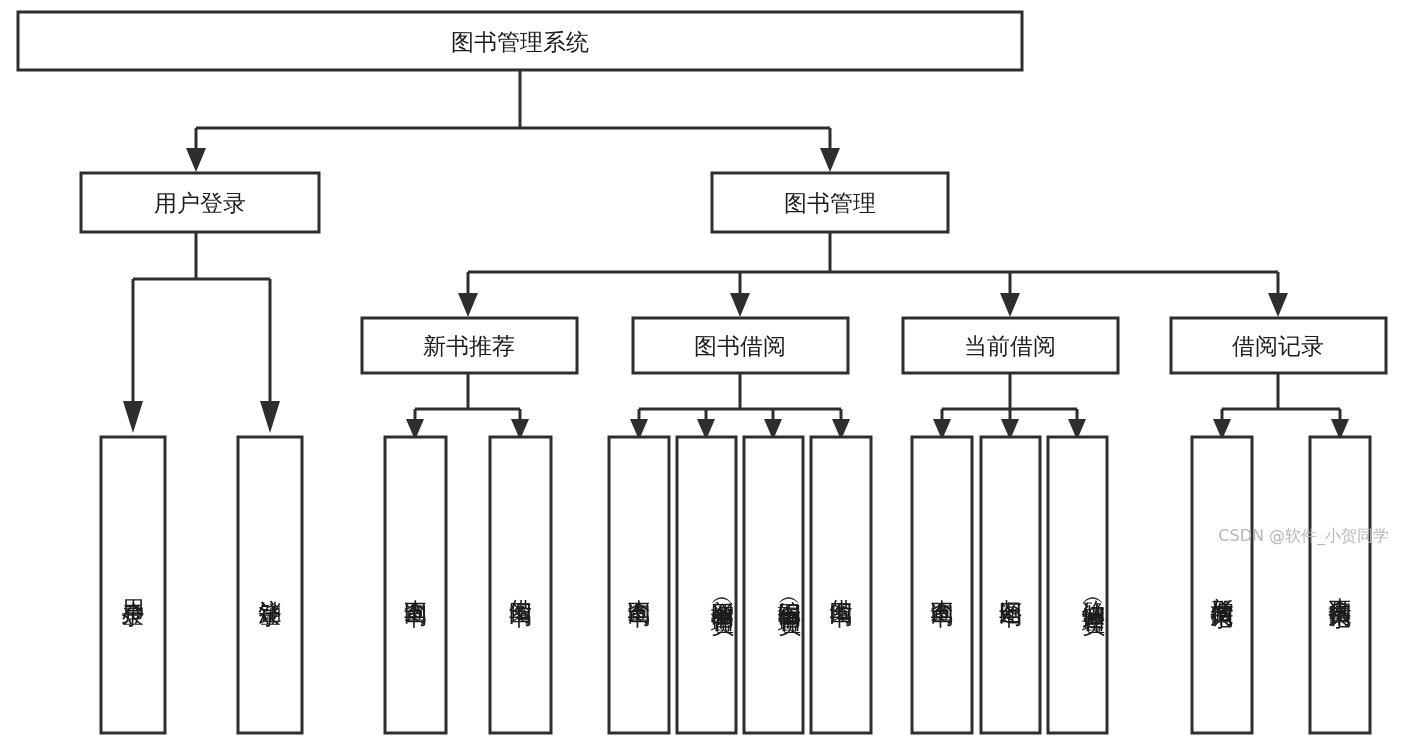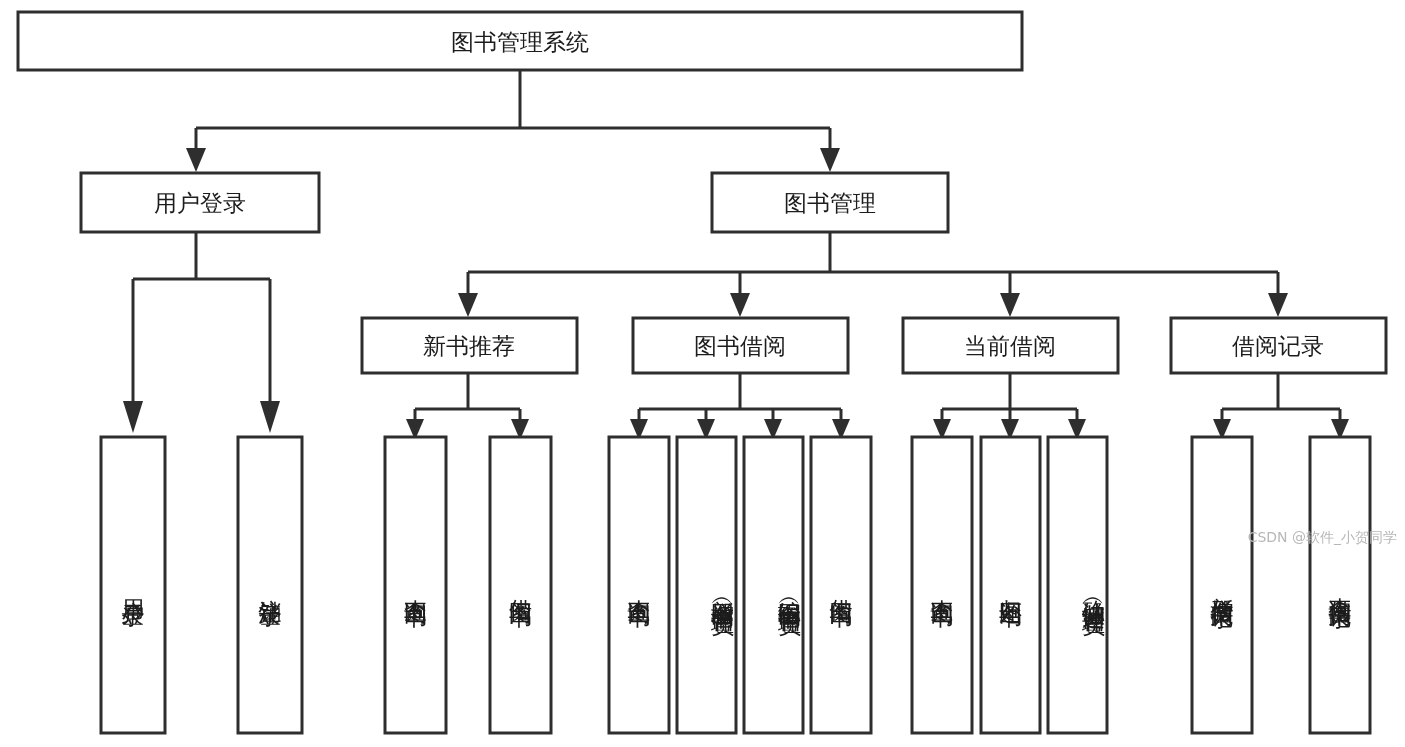--- a/index.html
+++ b/index.html
@@ -63,24 +63,24 @@
     color: #1c1c1c;
     letter-spacing: 2px;
     display: flex;
     align-items: center;
     justify-content: center;
     text-align: center;
     pointer-events: none;
   }
   .watermark {
     position: absolute;
-    right: 8px;
+    right: 16px;
     bottom: 6px;
     font-family: "DejaVu Sans", "Liberation Sans", sans-serif;
-    font-size: 14px;
+    font-size: 16px;
     color: #b7b7b7;
     white-space: nowrap;
   }
 </style>
 </head>
 <body>
 
 <div id="diagram-root">
 
   <svg id="flow-svg" viewBox="0 0 1405 747" xmlns="http://www.w3.org/2000/svg">

